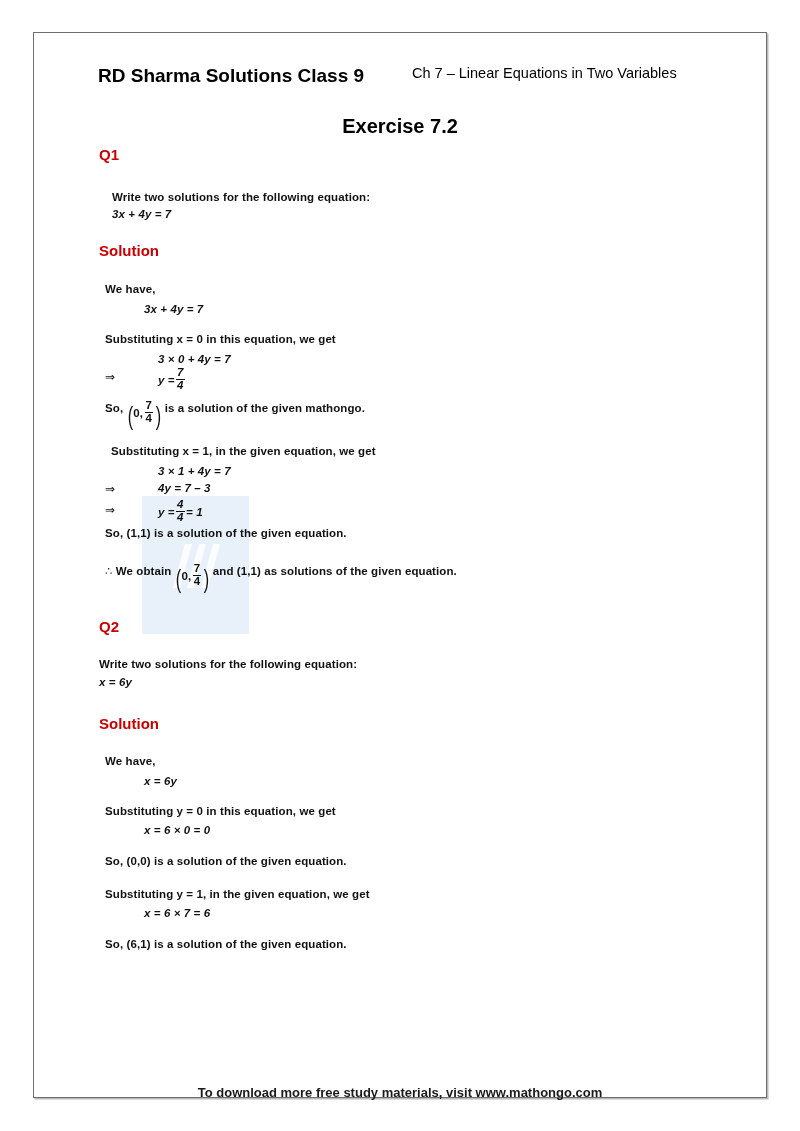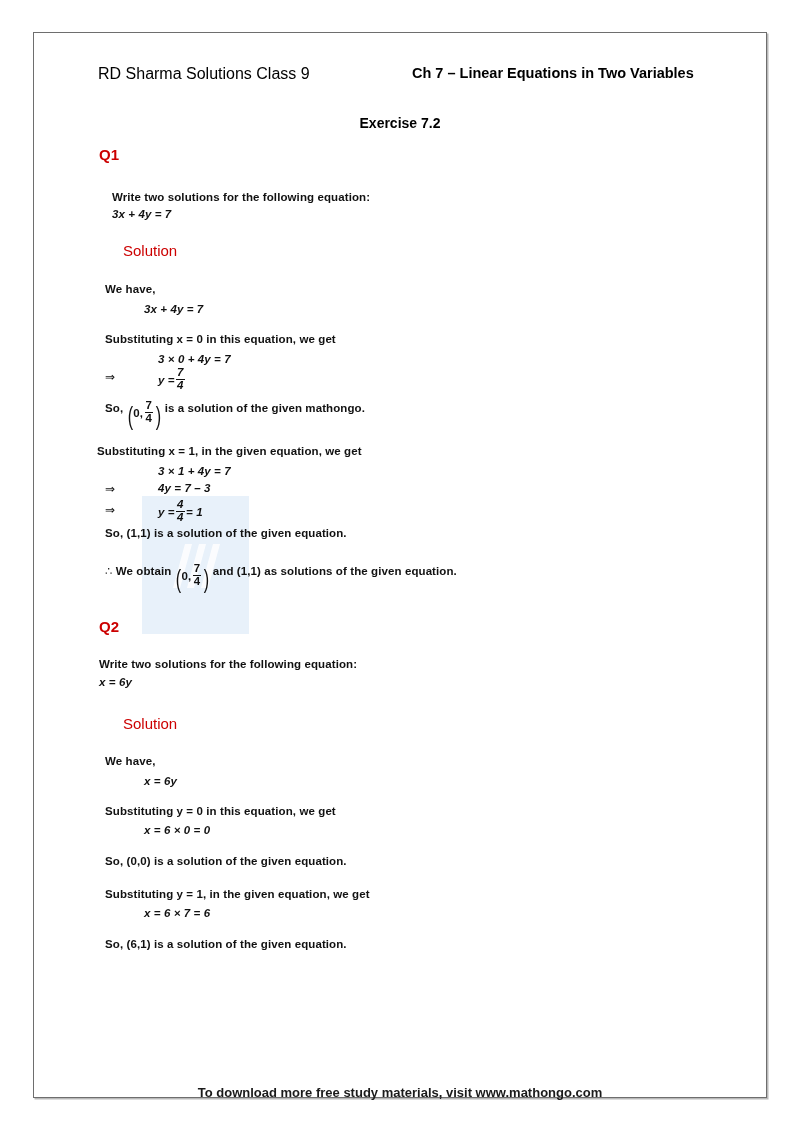--- a/index.html
+++ b/index.html
@@ -76,60 +76,59 @@
     position: absolute;
     top: 32px;
     left: 0;
     width: 100%;
     height: 18px;
   }
   .hdr-left {
     position: absolute;
     left: 64px;
     top: 0;
-    font-size: 16px;
-    font-weight: normal;
+    font-size: 19px;
+    font-weight: bold;
     color: #000;
     white-space: nowrap;
   }
   .hdr-right {
     position: absolute;
     left: 378px;
     top: 0;
     font-size: 14.5px;
-    font-weight: bold;
+    font-weight: normal;
     color: #000;
     white-space: nowrap;
   }
 
   #exercise-title {
     position: absolute;
     top: 82px;
     left: 0;
     width: 100%;
     text-align: center;
-    font-size: 14px;
+    font-size: 20px;
     font-weight: bold;
     color: #000;
   }
 
   .q-label {
     position: absolute;
     left: 65px;
     font-size: 15px;
     font-weight: bold;
     color: #cc0000;
   }
   .sol-label {
     position: absolute;
     left: 65px;
     font-size: 15px;
-    font-weight: normal;
+    font-weight: bold;
     color: #cc0000;
-    margin-left: 24px;
   }
 
   .txt {
     position: absolute;
     font-size: 11.5px;
     font-weight: bold;
     color: #111;
     white-space: nowrap;
     letter-spacing: 0.1px;
   }
@@ -224,21 +223,21 @@
     <div class="txt ital" style="left:124px; top:334px;">
       <span>y =</span><span class="frac"><span class="num">7</span><span class="den">4</span></span>
     </div>
 
     <div class="txt" style="left:71px; top:367px;">
       <span>So,</span>
       <span class="pair"><span class="bigpar">(</span><span>0,</span><span class="frac"><span class="num">7</span><span class="den">4</span></span><span class="bigpar">)</span></span>
       <span>is a solution of the given mathongo.</span>
     </div>
 
-    <div class="txt" style="left:63px; top:412px;">Substituting x = 1, in the given equation, we get</div>
+    <div class="txt" style="left:77px; top:412px;">Substituting x = 1, in the given equation, we get</div>
     <div class="txt ital" style="left:124px; top:432px;">3 × 1 + 4y = 7</div>
 
     <div class="arrow" style="left:71px; top:449px;">⇒</div>
     <div class="txt ital" style="left:124px; top:449px;">4y = 7 – 3</div>
 
     <div class="arrow" style="left:71px; top:470px;">⇒</div>
     <div class="txt ital" style="left:124px; top:466px;">
       <span>y =</span><span class="frac"><span class="num">4</span><span class="den">4</span></span><span>= 1</span>
     </div>
 

